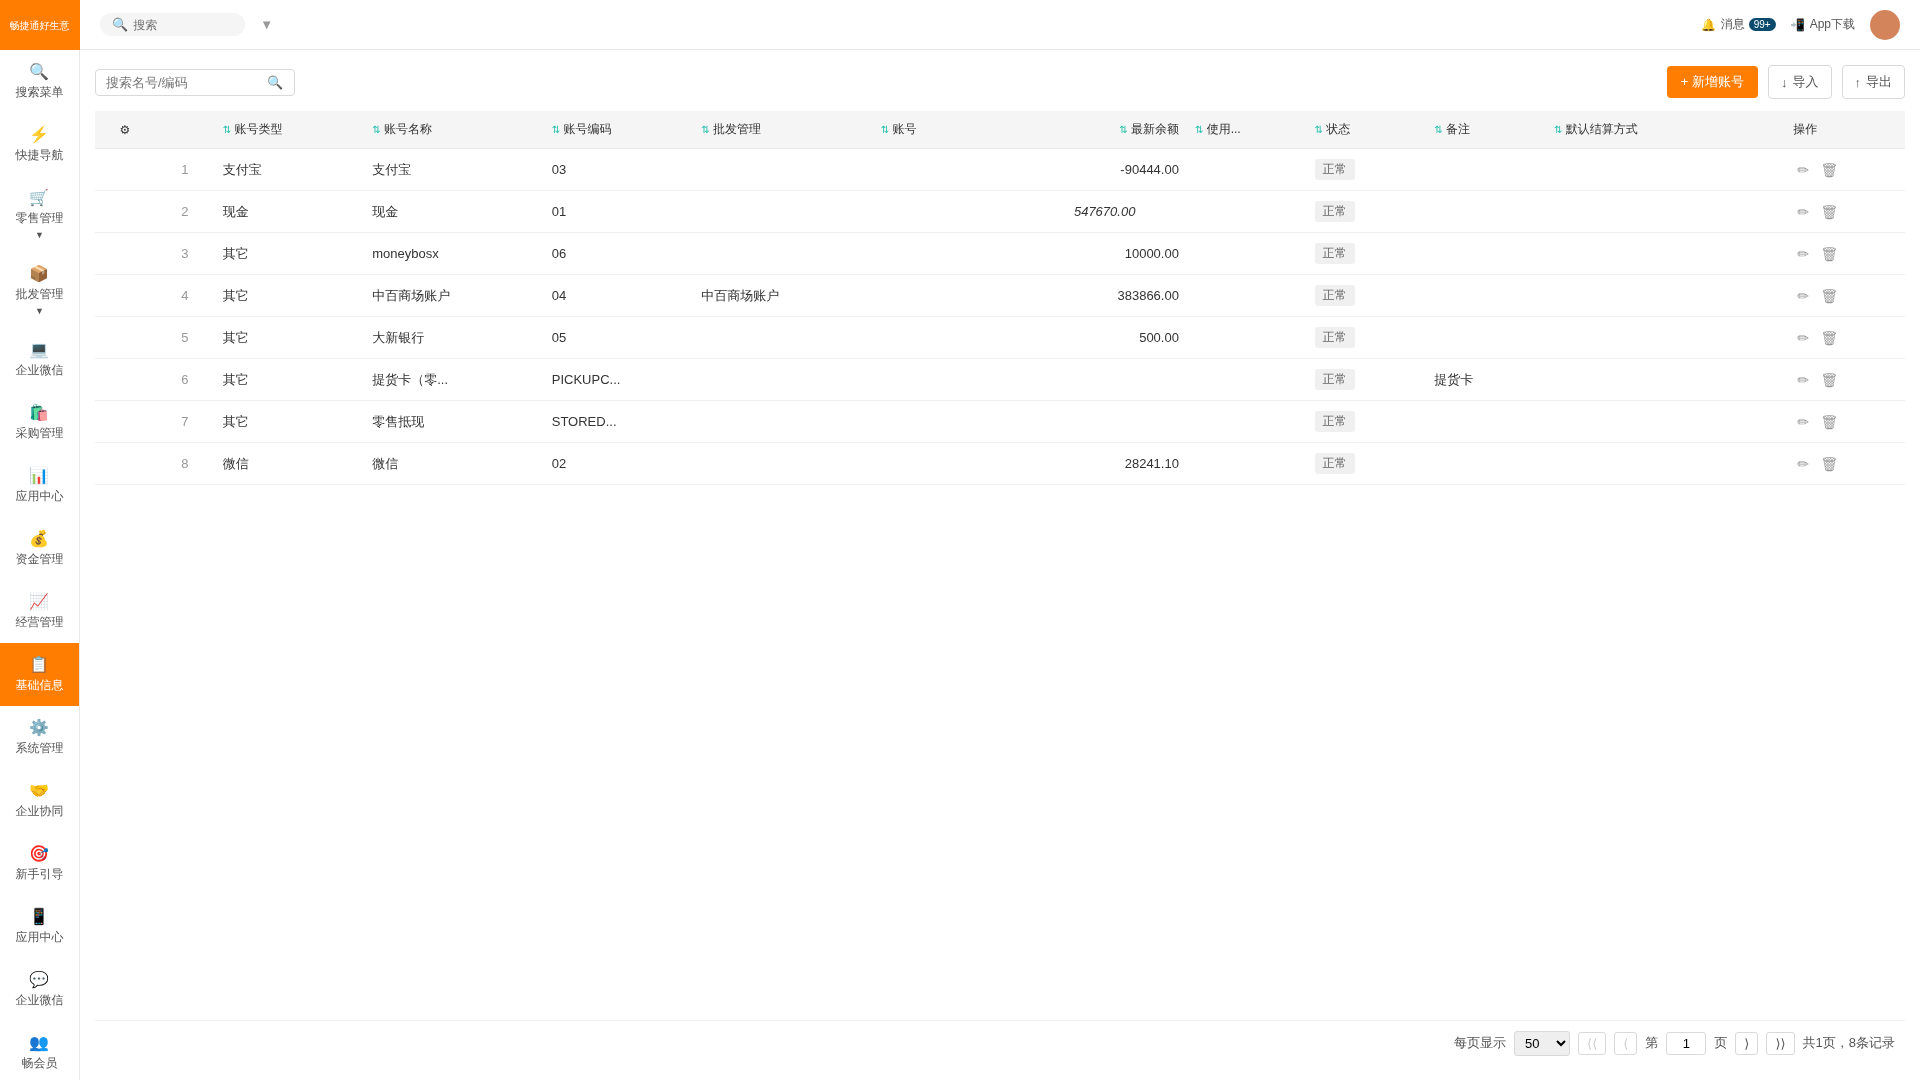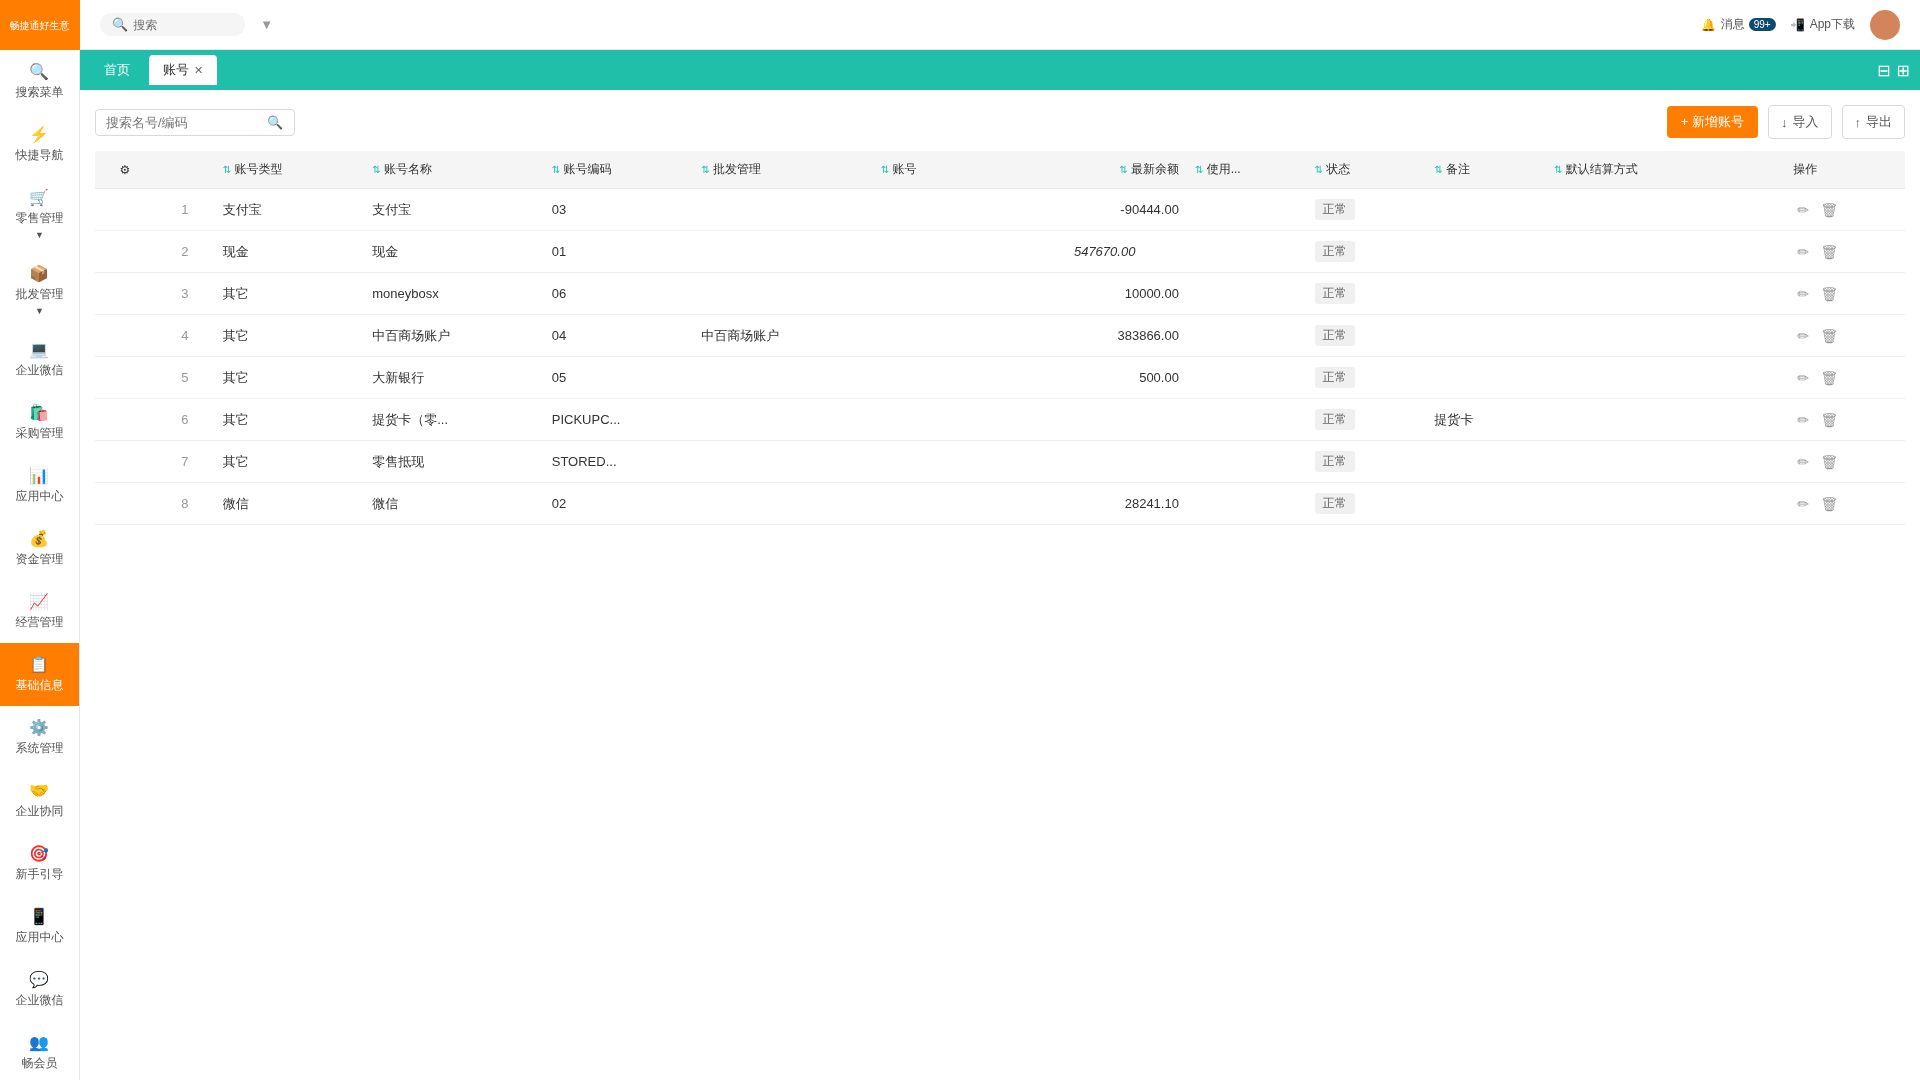--- a/index.html
+++ b/index.html
@@ -165,33 +165,20 @@
         <span class="msg-badge">99+</span>
       </div>
       <div class="topbar-btn">
         <span>📲</span>
         <span>App下载</span>
       </div>
       <div class="avatar" style="background: #d4845a;"></div>
     </div>
   </div>
 
-  <div class="tabbar">
-    <div class="tab home">
-      <span>首页</span>
-    </div>
-    <div class="tab active">
-      <span>账号</span>
-      <span class="tab-close">✕</span>
-    </div>
-    <div style="flex:1; display:flex; align-items:center; justify-content:flex-end; gap:6px;">
-      <span style="color:#fff; cursor:pointer; font-size:16px;">⊟</span>
-      <span style="color:#fff; cursor:pointer; font-size:16px;">⊞</span>
-    </div>
-  </div>
 
   <div class="content">
 
     <div class="toolbar">
       <div class="search-box">
         <input type="text" style="width: 140px;" placeholder="搜索名号/编码">
         <span style="color:#20bfa9; cursor:pointer;">🔍</span>
       </div>
       <div class="toolbar-right">
         <button class="btn-add">+ 新增账号</button>
@@ -367,14 +354,30 @@
     <td class="col-default"></td>
     <td class="col-action">
       <button class="action-btn" title="编辑">✏</button>
       <button class="action-btn" title="删除">🗑</button>
     </td>
   </tr>
           </tbody>
       </table>
     </div>
 
+    <div class="pagination">
+      <span>每页显示</span>
+      <select class="page-select">
+        <option>50</option>
+        <option>20</option>
+        <option>100</option>
+      </select>
+      <button class="page-btn" disabled="">⟨⟨</button>
+      <button class="page-btn" disabled="">⟨</button>
+      <span>第</span>
+      <input class="page-input" type="text" value="1" style="">
+      <span>页</span>
+      <button class="page-btn">⟩</button>
+      <button class="page-btn">⟩⟩</button>
+      <span>共1页，8条记录</span>
+    </div>
   </div>
 </div>
 
 </body></html>

